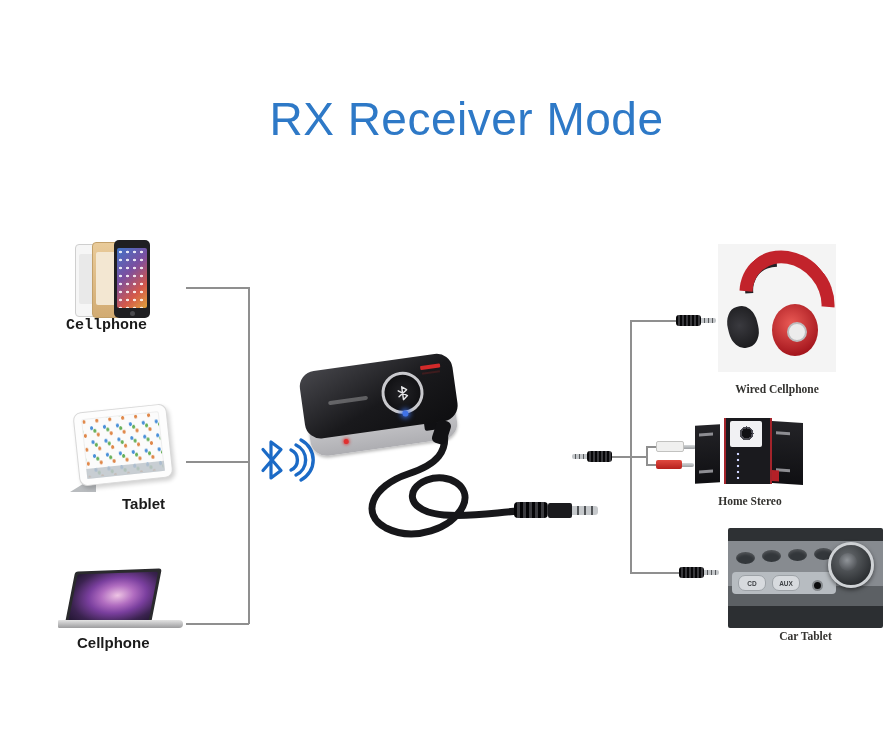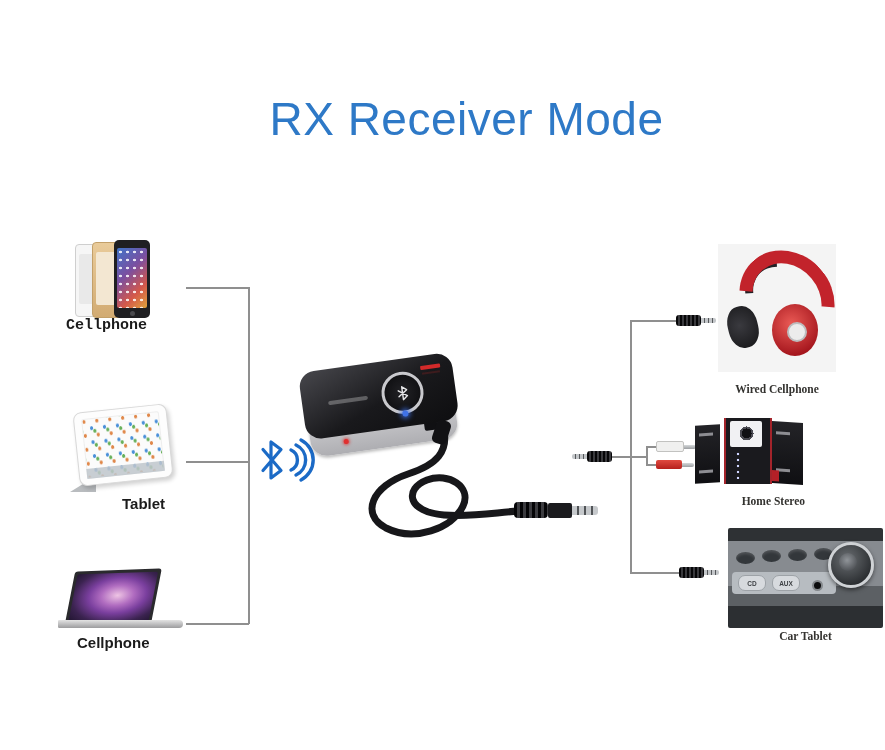--- a/index.html
+++ b/index.html
@@ -259,21 +259,21 @@
           <div class="hs-cone"></div>
         </div>
       <div class="hs-dots"></div>
     </div>
     <div class="hs-spk hs-r">
       <div class="hs-slot" style="top:10px;"></div>
         <div class="hs-slot" style="bottom:12px;"></div>
       <div class="hs-redmark"></div>
     </div>
   </div>
-  <div class="out-label" style="left:695px;top:495px;width:110px;text-align:right;">Home Stereo</div>
+  <div class="out-label" style="left:695px;top:495px;width:110px;">Home Stereo</div>
 
   <div class="cs-box">
     <div class="cs-btn" style="left:8px;top:24px;"></div>
     <div class="cs-btn" style="left:34px;top:22px;"></div>
     <div class="cs-btn" style="left:60px;top:21px;"></div>
     <div class="cs-btn" style="left:86px;top:20px;"></div>
     <div class="cs-strip">
       <div class="cs-key">CD</div>
       <div class="cs-key">AUX</div>
     </div>

